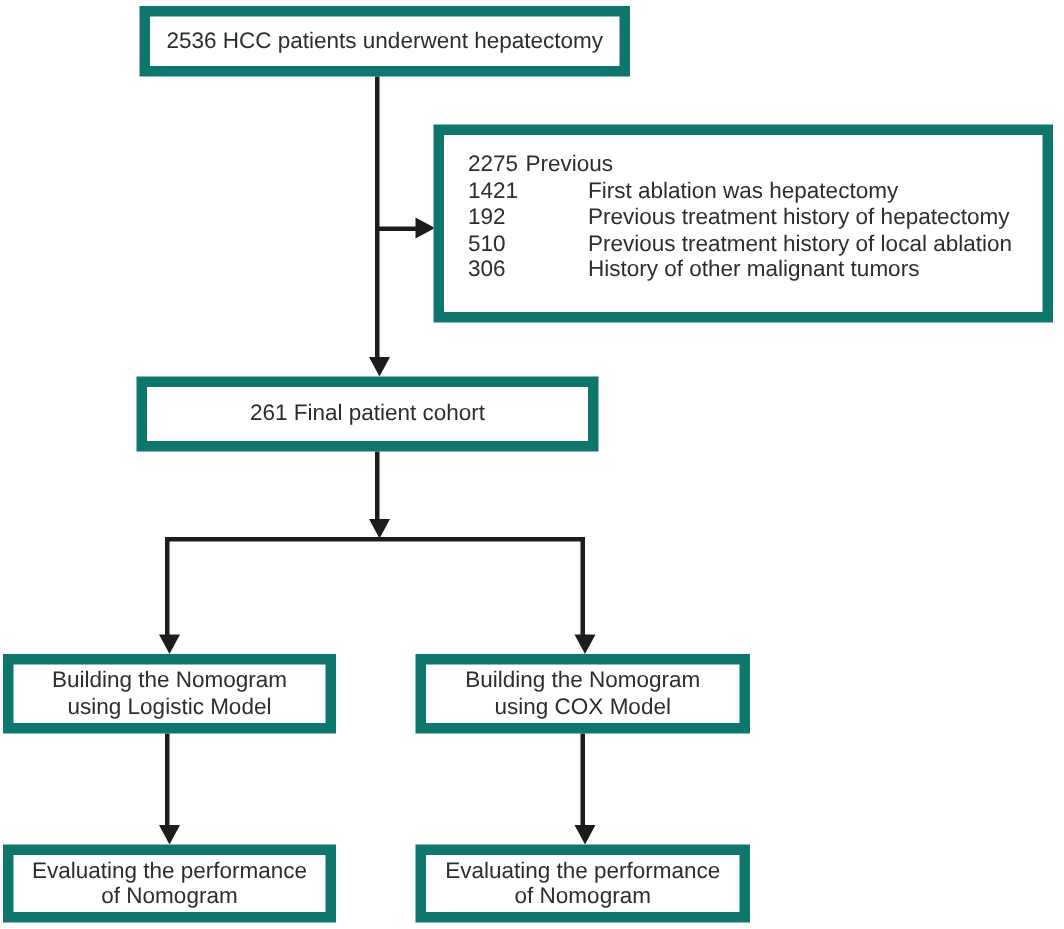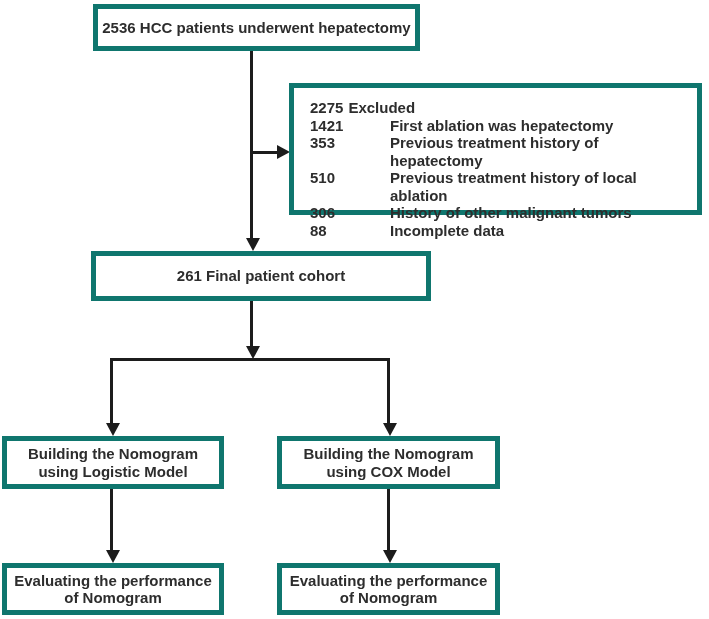--- a/index.html
+++ b/index.html
@@ -14,37 +14,36 @@
     height: 619px;
     background: #ffffff;
     overflow: hidden;
     color: #2d2d2d;
     font-size: 15px;
     line-height: 17.5px;
   }
   .box {
     position: absolute;
     box-sizing: border-box;
-    border: 5px solid #0f766e;
+    border: 7px solid #0f766e;
     background: #ffffff;
-    font-weight: bold;
   }
   .box.centered {
     display: flex;
     flex-direction: column;
     align-items: center;
     justify-content: center;
     text-align: center;
   }
   .box .line { white-space: pre-wrap; }
   
   #top-box       { left: 93px;  top: 4px;   width: 327px; height: 47px; }
   #excluded-box  { left: 289px; top: 83px;  width: 413px; height: 132px;
                    padding: 11px 10px 0 16px; }
-  #cohort-box    { left: 91px;  top: 251px; width: 340px; height: 50px; }
+  #cohort-box    { left: 91px;  top: 251px; width: 308px; height: 50px; }
   #bld-left-box  { left: 2px;   top: 436px; width: 222px; height: 53px; }
   #bld-right-box { left: 277px; top: 436px; width: 223px; height: 53px; }
   #eval-left-box { left: 2px;   top: 563px; width: 222px; height: 52px; }
   #eval-right-box{ left: 277px; top: 563px; width: 223px; height: 52px; }
 
   
   .ex-header { display: flex; }
   .ex-header .ex-count { margin-right: 5px; }
   .ex-row { display: flex; }
   .ex-row .ex-count { width: 75px; flex: none; }
@@ -106,41 +105,37 @@
   <div class="vline" id="v6"></div>
   <div class="arrow-down" id="v6-head"></div>
 
   <div class="box centered" id="top-box">
     <div class="line">2536 HCC patients underwent hepatectomy</div>
   </div>
 
   <div class="box" id="excluded-box">
     <div class="ex-header">
       <span class="ex-count">2275</span>
-      <span class="ex-label">Excluded</span>
+      <span class="ex-label">Previous</span>
     </div>
     <div class="ex-row">
       <span class="ex-count">1421</span>
       <span class="ex-label">First ablation was hepatectomy</span>
     </div>
     <div class="ex-row">
-      <span class="ex-count">353</span>
+      <span class="ex-count">192</span>
       <span class="ex-label">Previous treatment history of hepatectomy</span>
     </div>
     <div class="ex-row">
       <span class="ex-count">510</span>
       <span class="ex-label">Previous treatment history of local ablation</span>
     </div>
     <div class="ex-row">
       <span class="ex-count">306</span>
       <span class="ex-label">History of other malignant tumors</span>
-    </div>
-    <div class="ex-row">
-      <span class="ex-count">88</span>
-      <span class="ex-label">Incomplete data</span>
     </div>
   </div>
 
   <div class="box centered" id="cohort-box">
     <div class="line">261 Final patient cohort</div>
   </div>
 
   <div class="box centered" id="bld-left-box">
     <div class="line">Building the Nomogram</div>
     <div class="line">using Logistic Model</div>

